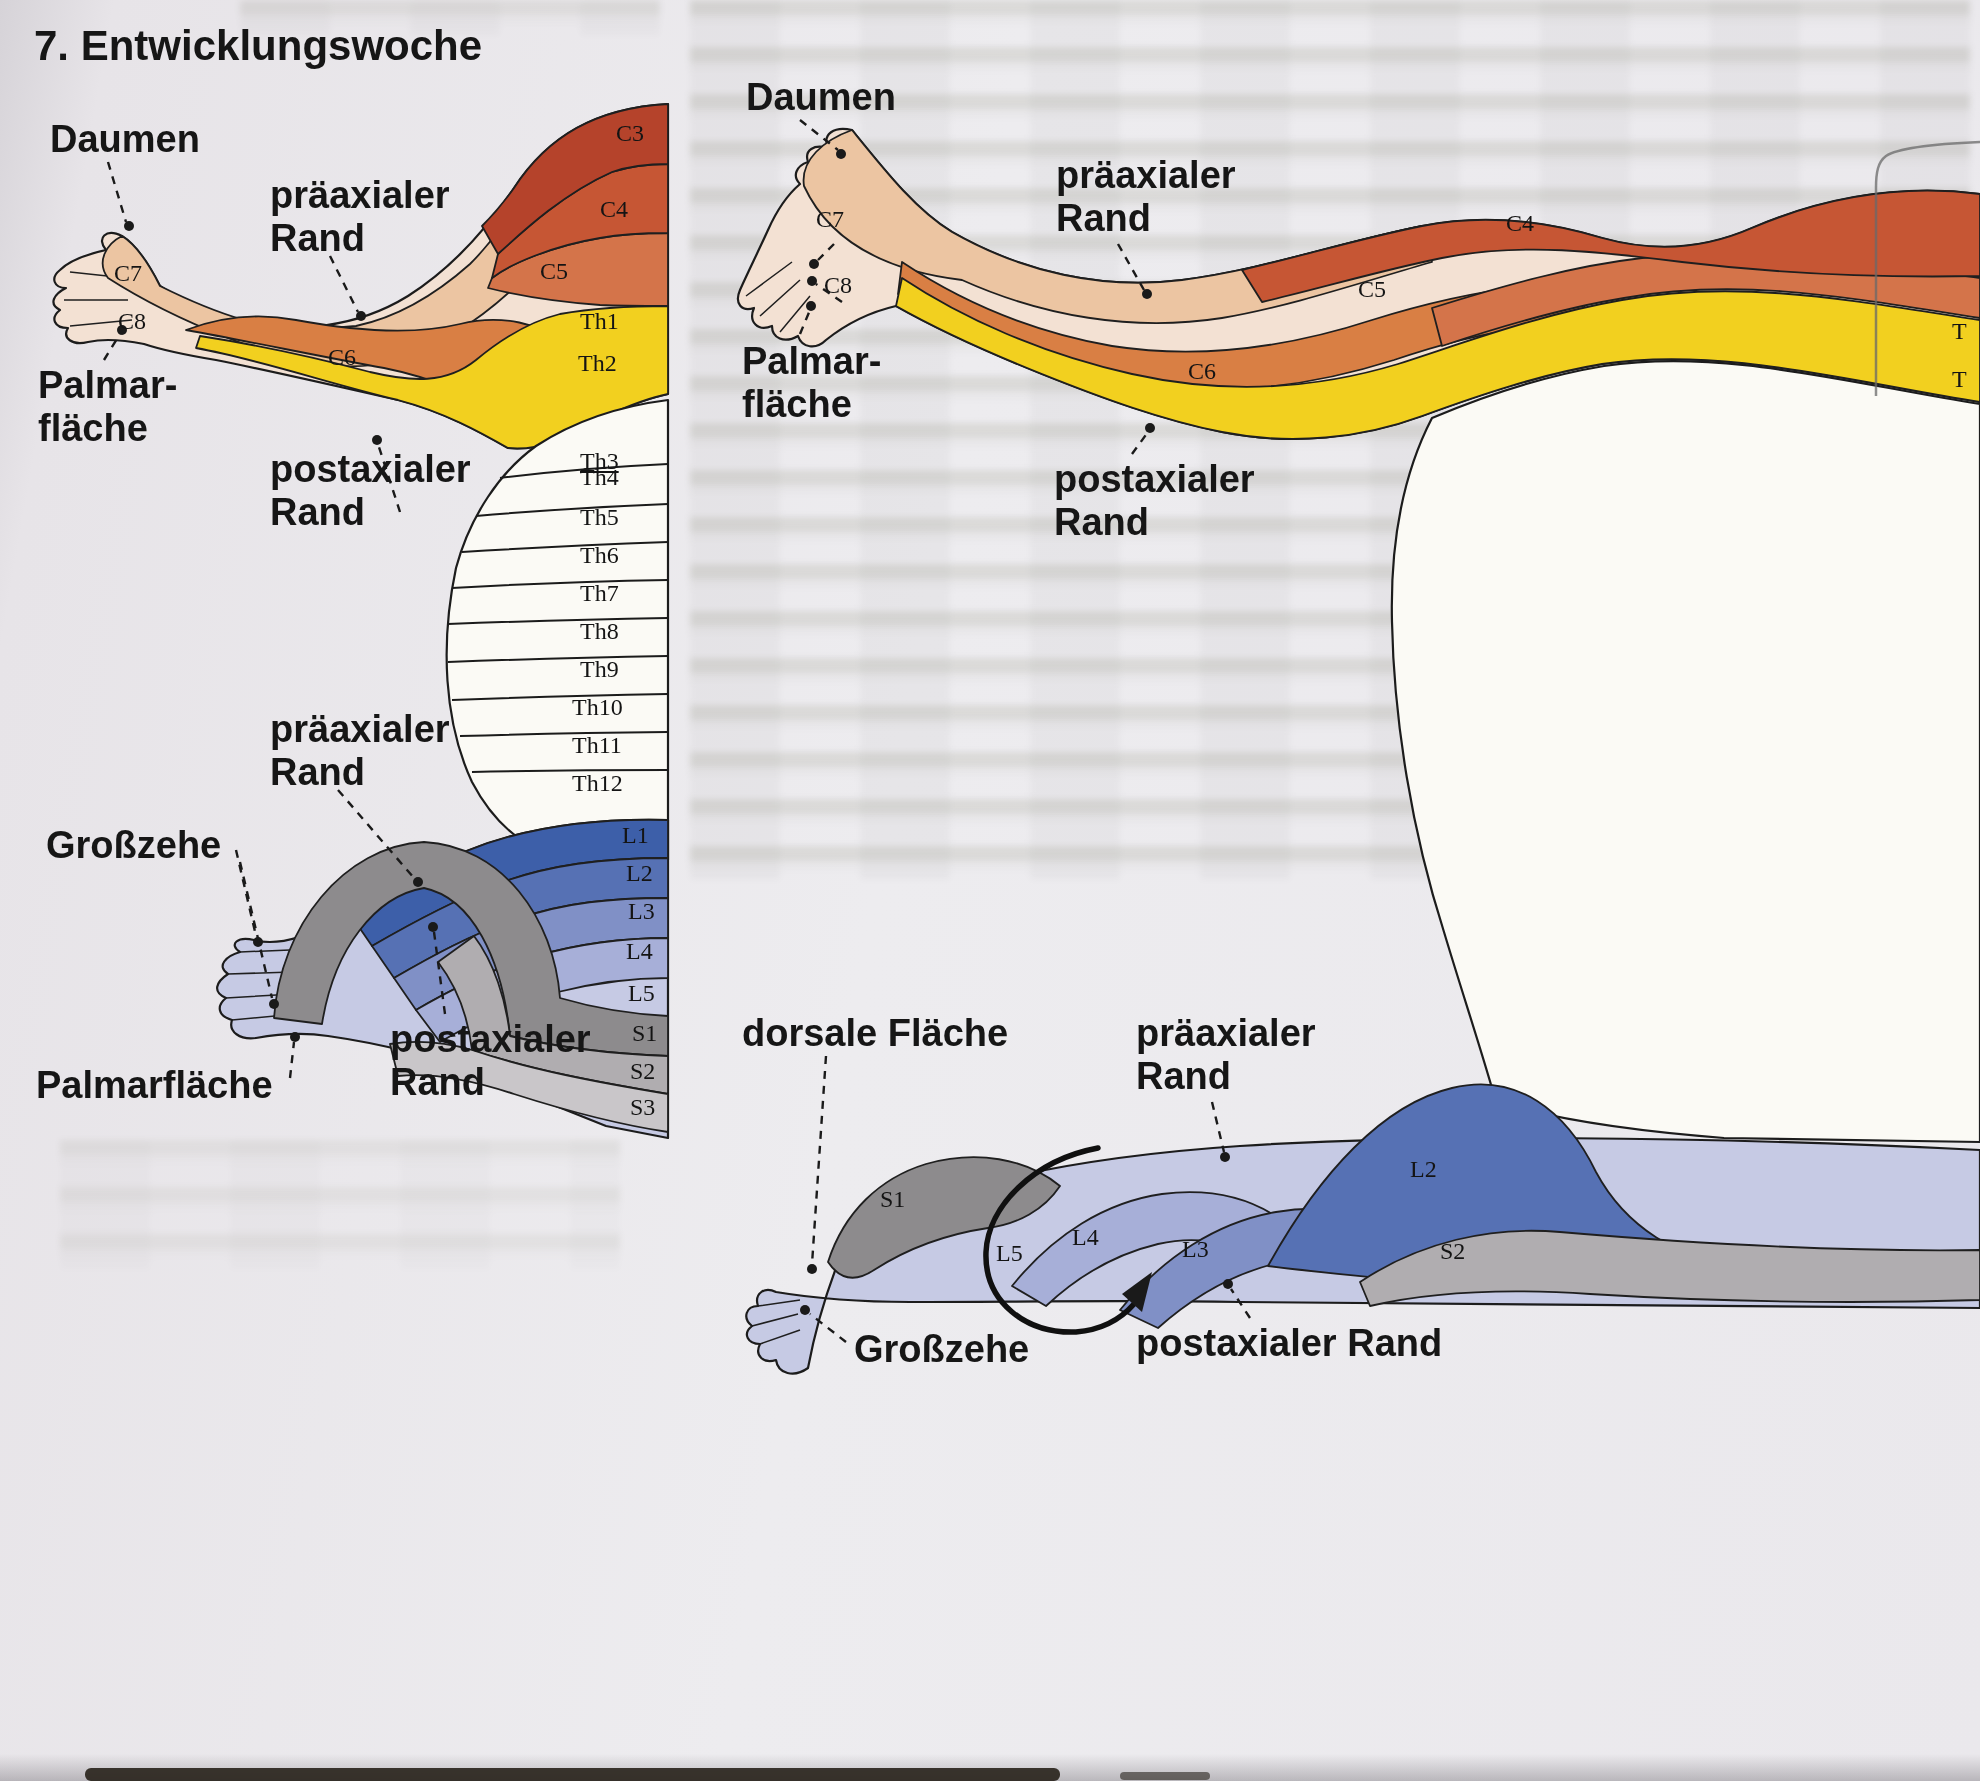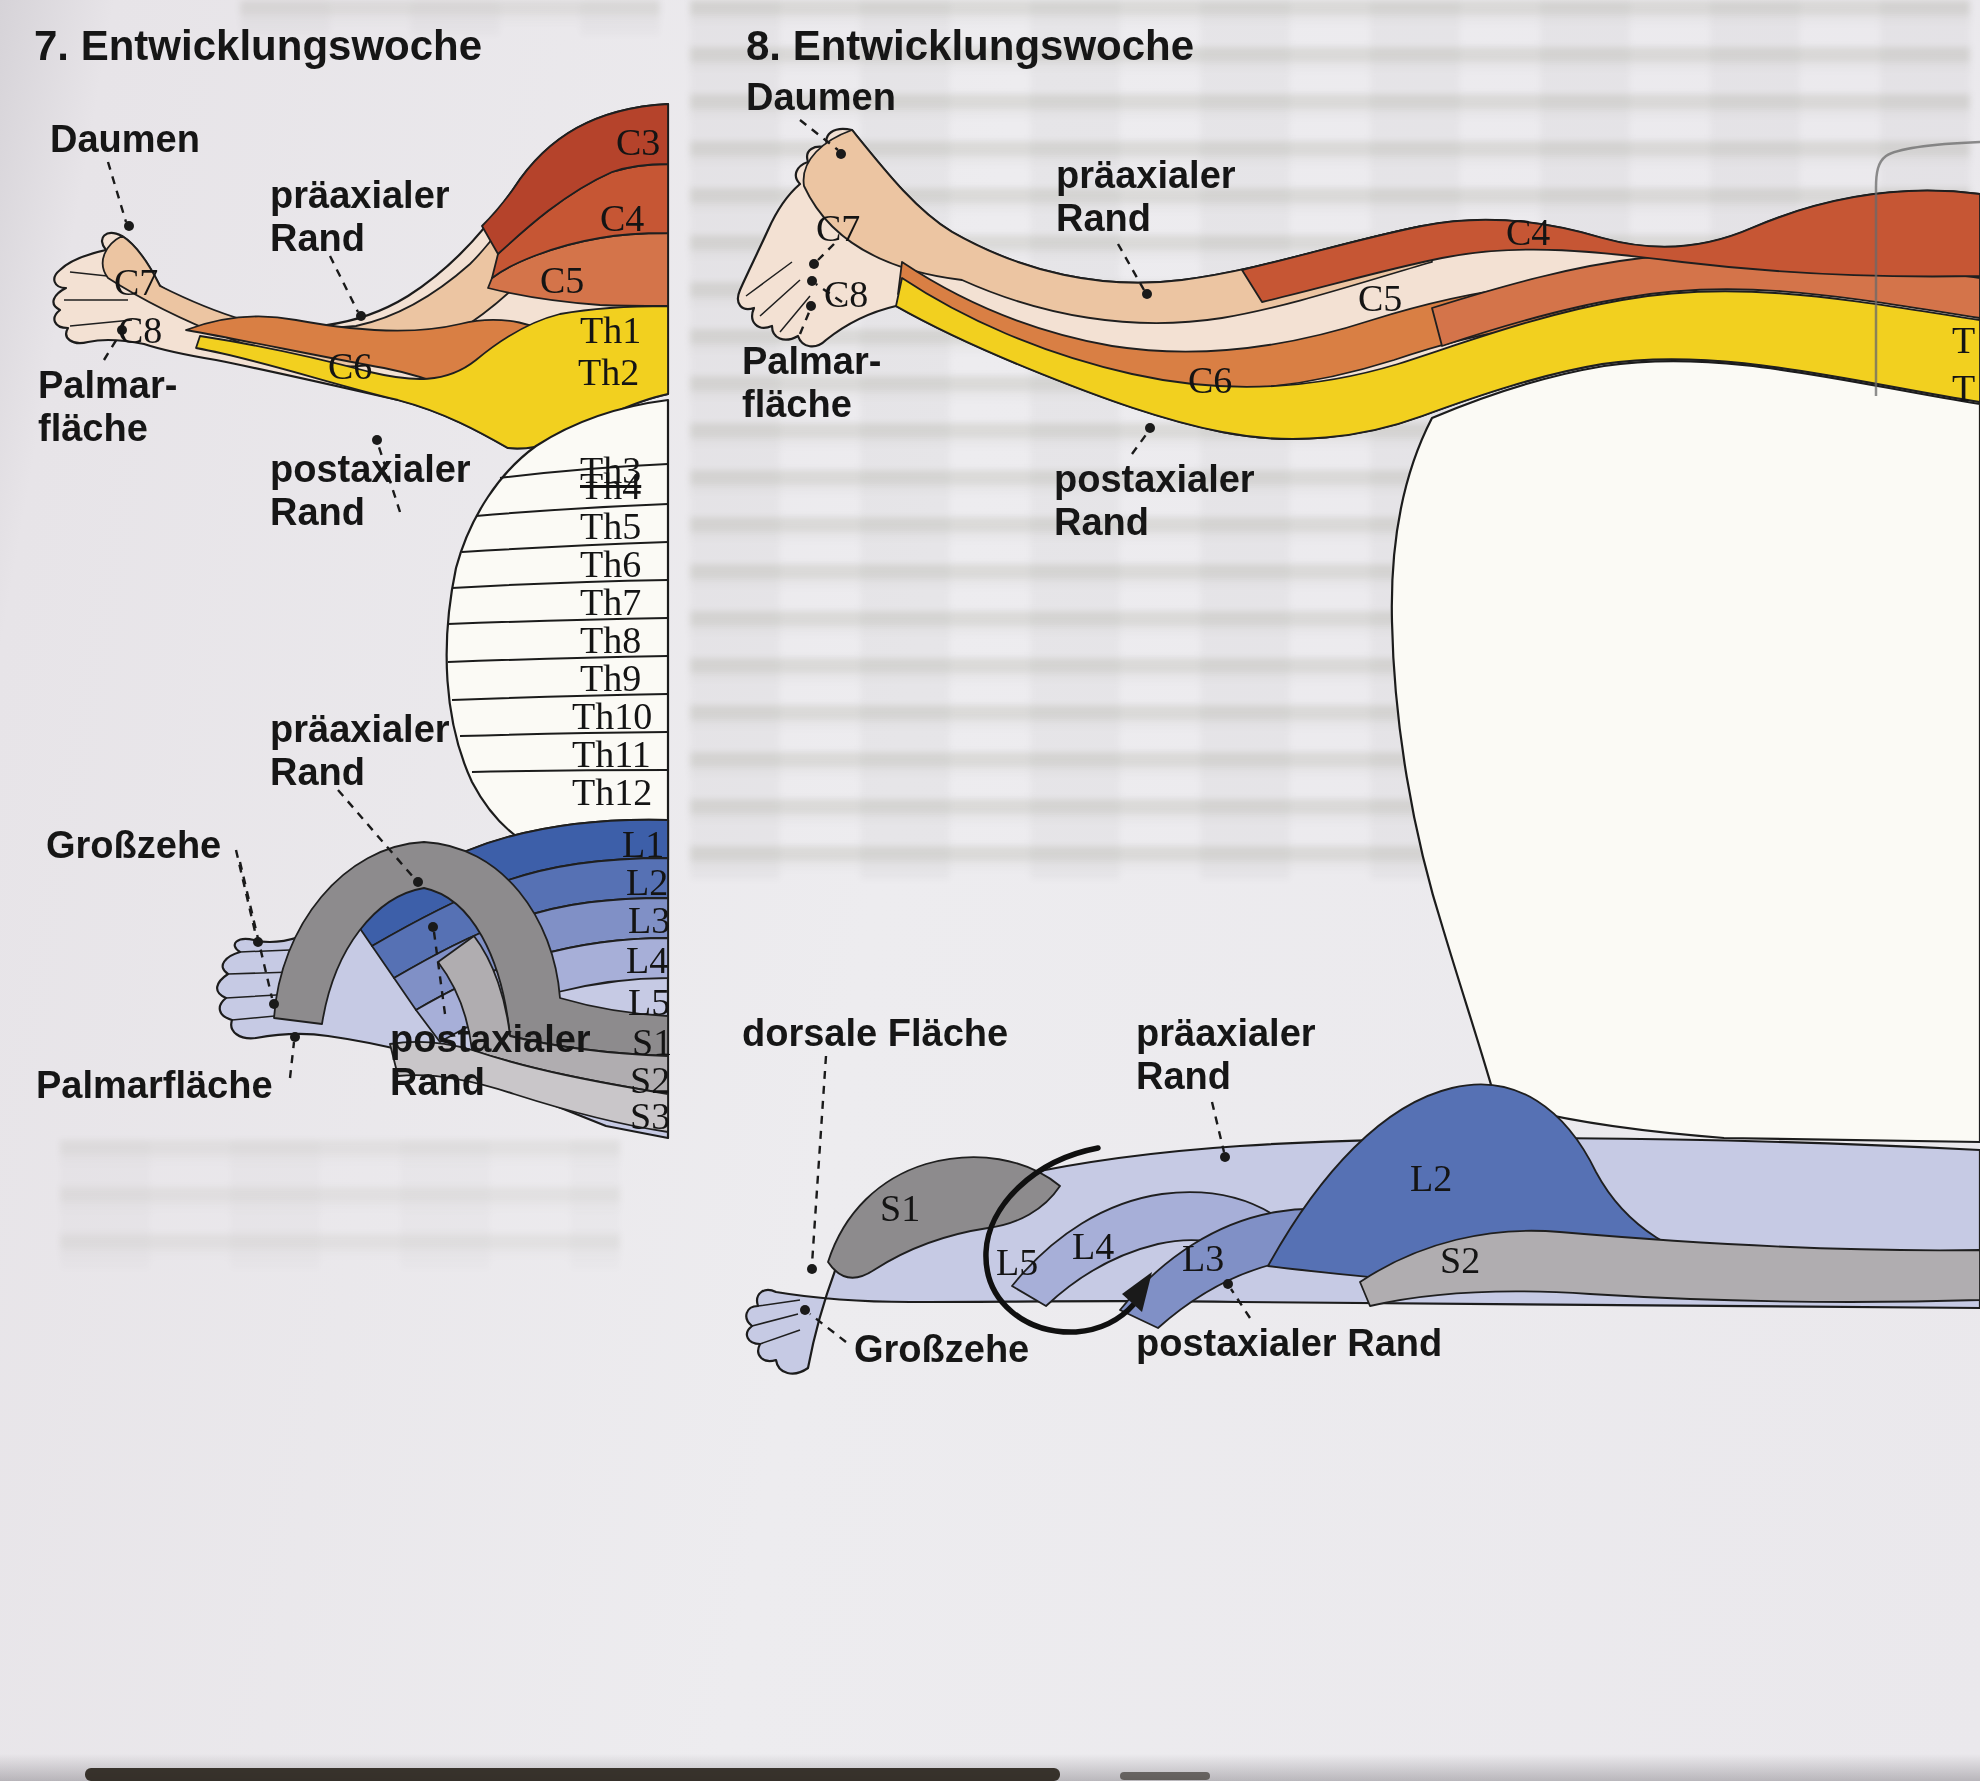--- a/index.html
+++ b/index.html
@@ -22,21 +22,21 @@
   .leader{stroke:#1a1a1a;stroke-width:2.4;fill:none;stroke-dasharray:8 7;}
   .dot{fill:#1a1a1a;}
   .arrow{stroke:#101010;stroke-width:5.5;fill:none;stroke-linecap:round;}
   .boxline{stroke:#6a6a6a;stroke-width:2.5;fill:none;opacity:.75;}
   .lbl{
     position:absolute;color:#161616;font-size:38px;line-height:1.12;
     white-space:pre-line;font-weight:600;z-index:5;
   }
   .title{font-size:42px;font-weight:700;}
   .dlbl{
-    position:absolute;color:#141414;font-size:38px;font-weight:400;z-index:5;
+    position:absolute;color:#141414;font-size:24px;font-weight:400;z-index:5;
     font-family:"Liberation Serif",serif;white-space:nowrap;
   }
   .page-edge{position:absolute;background:#27211a;border-radius:6px;z-index:6;}
   .bottom-shadow{position:absolute;left:0;top:1754px;width:100%;height:27px;z-index:4;
     background:linear-gradient(180deg, rgba(0,0,0,0) 0%, rgba(55,50,58,0.28) 100%);}
 </style>
 </head>
 <body>
 
 <div class="page">
@@ -199,21 +199,20 @@
   <div class="dlbl" style="left:572px;top:770px;">Th12</div>
   <div class="dlbl" style="left:622px;top:822px;">L1</div>
   <div class="dlbl" style="left:626px;top:860px;">L2</div>
   <div class="dlbl" style="left:628px;top:898px;">L3</div>
   <div class="dlbl" style="left:626px;top:938px;">L4</div>
   <div class="dlbl" style="left:628px;top:980px;">L5</div>
   <div class="dlbl" style="left:632px;top:1020px;">S1</div>
   <div class="dlbl" style="left:630px;top:1058px;">S2</div>
   <div class="dlbl" style="left:630px;top:1094px;">S3</div>
 
-  <div class="lbl title" style="left:746px;top:22px;">8. Entwicklungswoche</div>
   <div class="lbl" style="left:746px;top:76px;">Daumen</div>
   <div class="lbl" style="left:1056px;top:154px;">präaxialer
 Rand</div>
   <div class="lbl" style="left:742px;top:340px;">Palmar-
 fläche</div>
   <div class="lbl" style="left:1054px;top:458px;">postaxialer
 Rand</div>
   <div class="lbl" style="left:742px;top:1012px;">dorsale Fläche</div>
   <div class="lbl" style="left:1136px;top:1012px;">präaxialer
 Rand</div>

